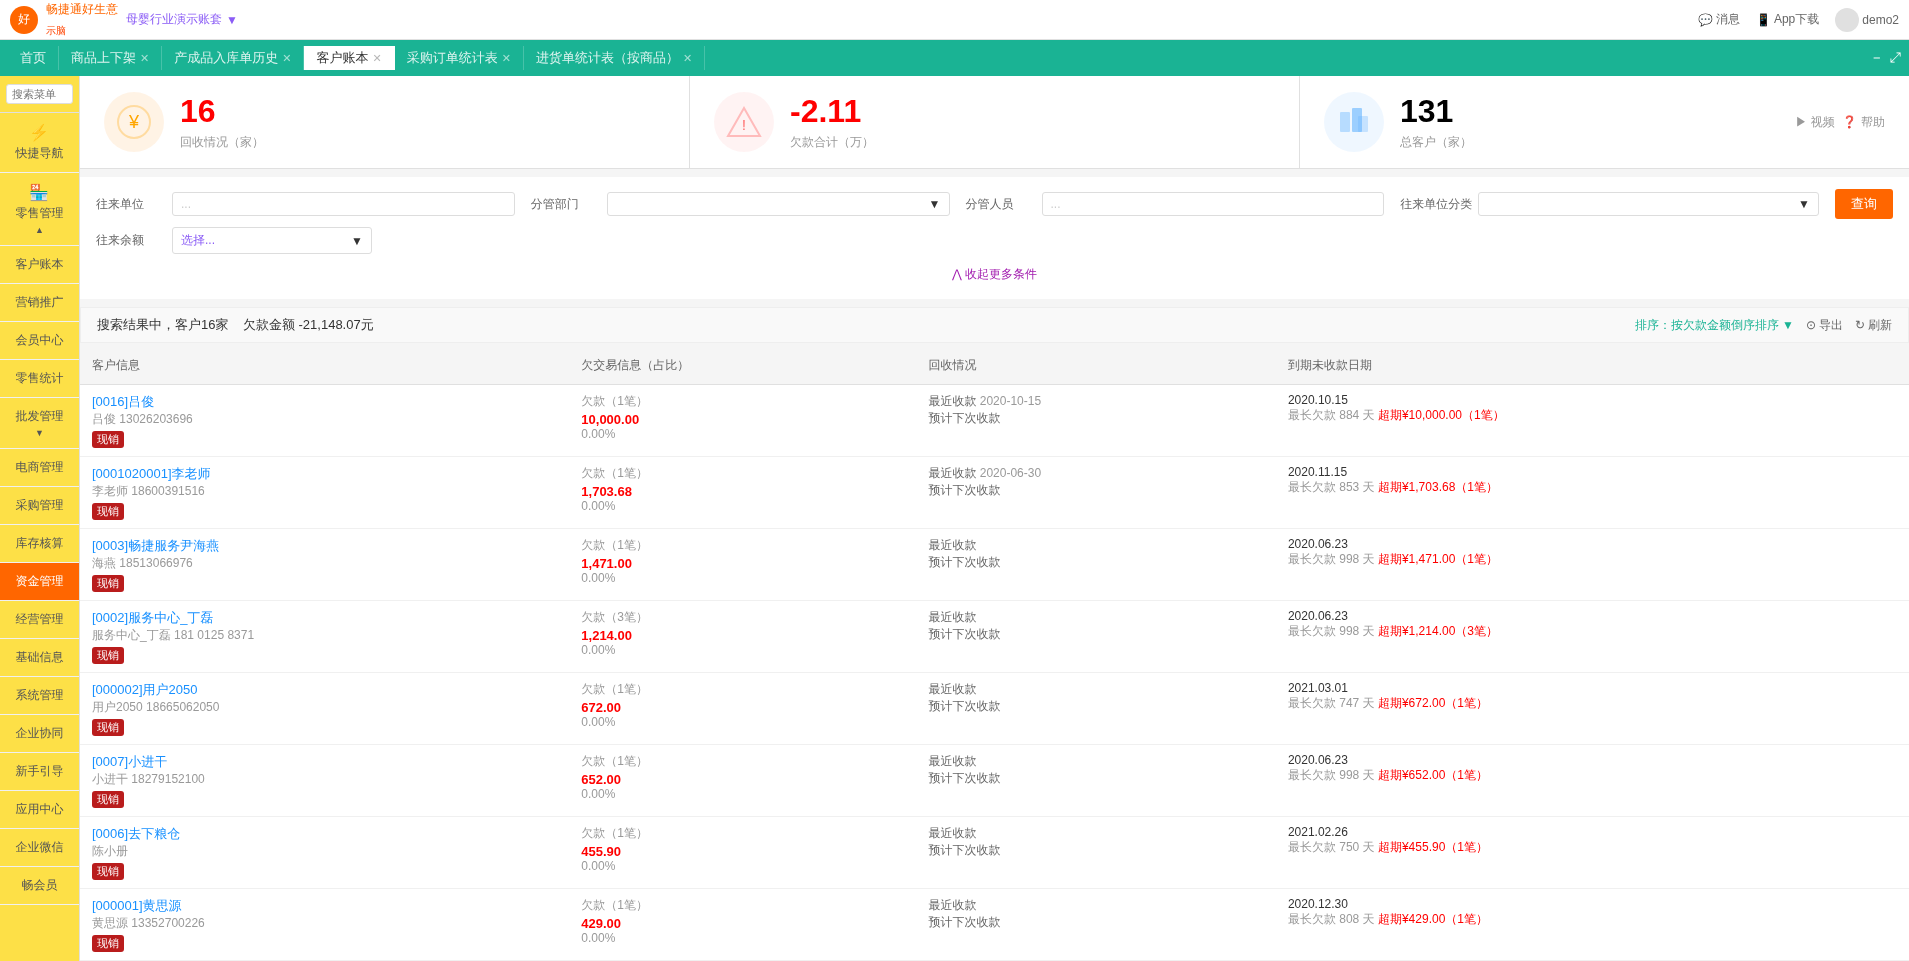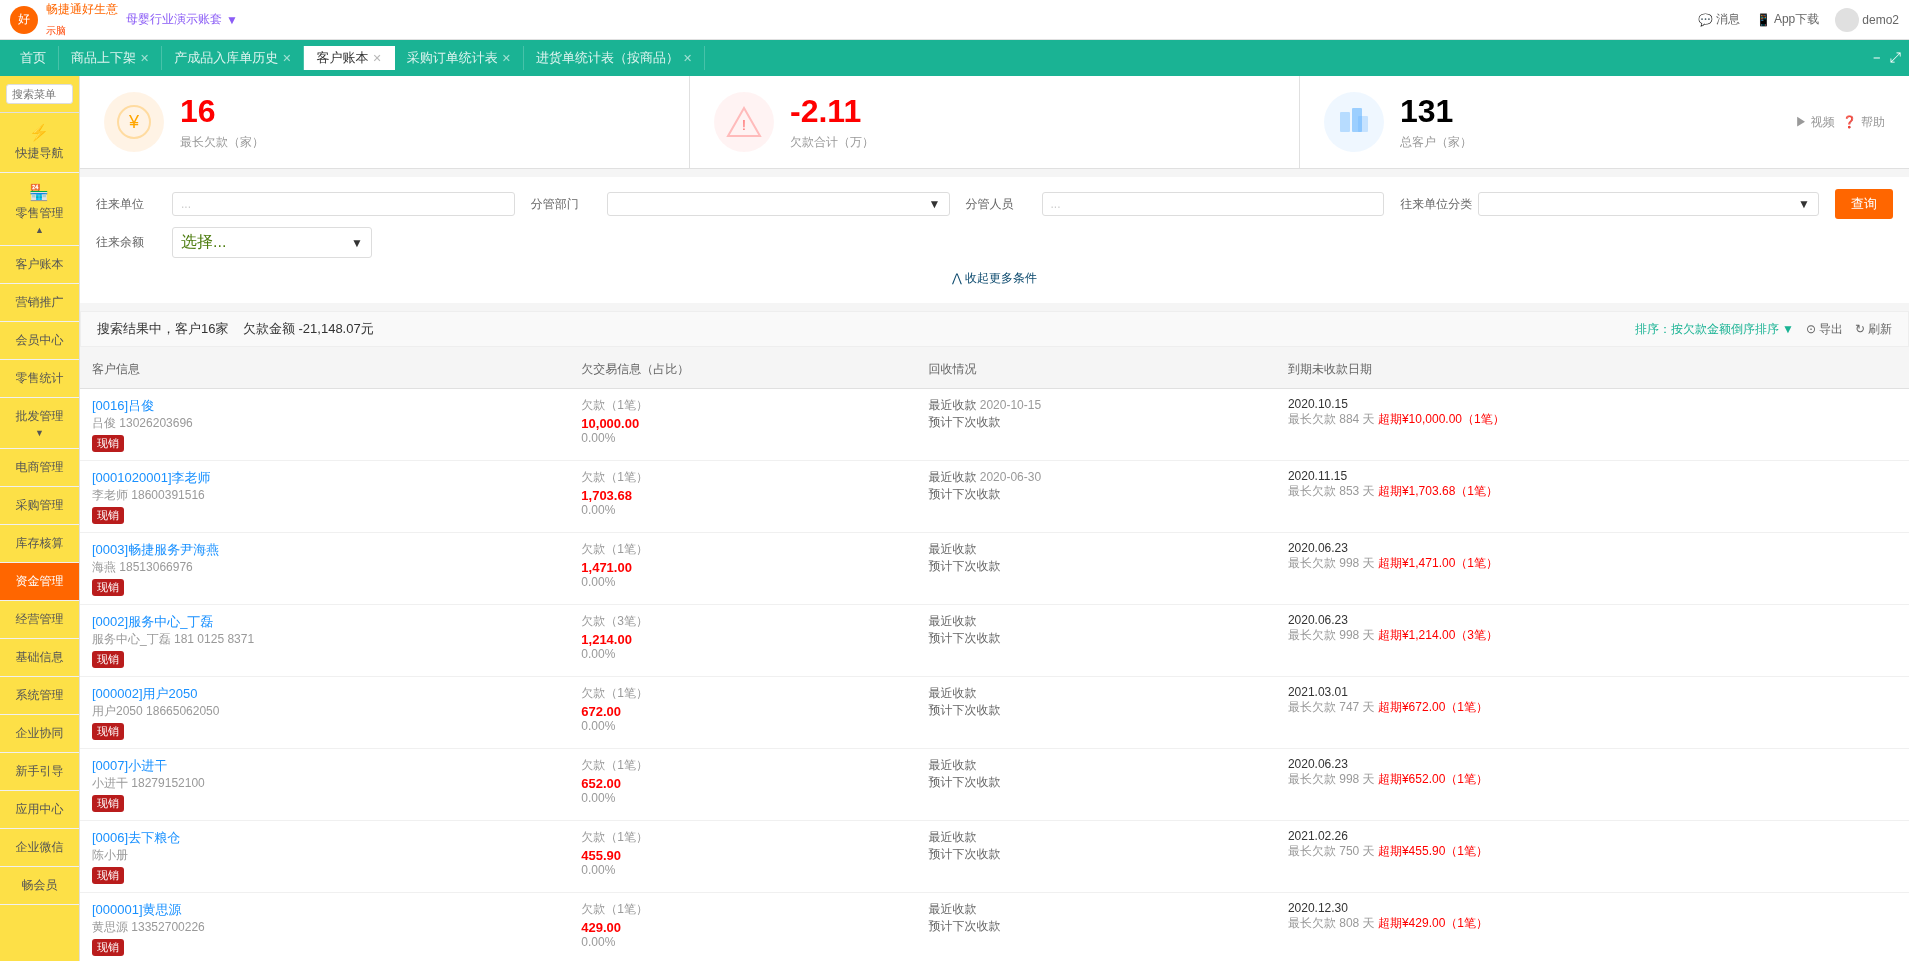--- a/index.html
+++ b/index.html
@@ -68,21 +68,21 @@
     .filter-item { display:flex; align-items:center; gap:6px; flex:1; }
     .filter-label { font-size: 12px; color: #666; white-space:nowrap; min-width:70px; }
     .filter-input {
       flex:1; border: 1px solid #ddd; border-radius:3px; padding: 4px 8px;
       font-size: 12px; color: #333; display:flex; align-items:center; justify-content:space-between; cursor:pointer;
     }
     .search-btn {
       background: #ff6600; color:#fff; border:none; border-radius:3px;
       padding: 6px 16px; cursor:pointer; font-size:13px;
     }
-    .collapse-row { text-align:center; padding: 4px 0; color:#0c4a6e; font-size:12px; cursor:pointer; }
+    .collapse-row { text-align:center; padding: 4px 0; color:#a21caf; font-size:12px; cursor:pointer; }
 
     
     .results-bar {
       background:#f9f9f9; border:1px solid #eee; padding: 8px 16px;
       display:flex; align-items:center; justify-content:space-between; margin-bottom: 4px;
     }
     .results-actions { display:flex; gap:12px; font-size:12px; color:#666; }
     .results-actions span { cursor:pointer; display:flex; align-items:center; gap:3px; }
     .results-actions .sort-btn { color:#1ab394; }
 
@@ -256,21 +256,21 @@
     <div class="stats-row">
       <div class="stat-card">
         <div class="stat-icon orange">
           <svg width="36" height="36" viewBox="0 0 36 36">
             <circle cx="18" cy="18" r="16" fill="none" stroke="#ffa500" stroke-width="2" opacity="0.3"></circle>
             <text x="18" y="24" text-anchor="middle" font-size="18" fill="#ffa500">¥</text>
           </svg>
         </div>
         <div>
           <div class="stat-val red">16</div>
-          <div class="stat-label">最长欠款（家）</div>
+          <div class="stat-label">回收情况（家）</div>
         </div>
       </div>
       <div class="stat-card">
         <div class="stat-icon pink">
           <svg width="36" height="36" viewBox="0 0 36 36">
             <polygon points="18,4 34,32 2,32" fill="none" stroke="#ff6666" stroke-width="2" opacity="0.4"></polygon>
             <text x="18" y="26" text-anchor="middle" font-size="14" fill="#ff6666">!</text>
           </svg>
         </div>
         <div>
@@ -330,21 +330,21 @@
             <span></span>
             <span>▼</span>
           </div>
         </div>
         <button class="search-btn">查询</button>
       </div>
       <div class="filter-row">
         <div class="filter-item">
           <span class="filter-label">往来余额</span>
           <div class="filter-input" style="max-width:200px;">
-            <span style="color:#4d7c0f;font-size:16px;">选择...</span>
+            <span style="color:#8b5cf6;font-size:12px;">选择...</span>
             <span>▼</span>
           </div>
         </div>
       </div>
       <div class="collapse-row">
         <span>⋀</span>
         <span>收起更多条件</span>
       </div>
     </div>
 

